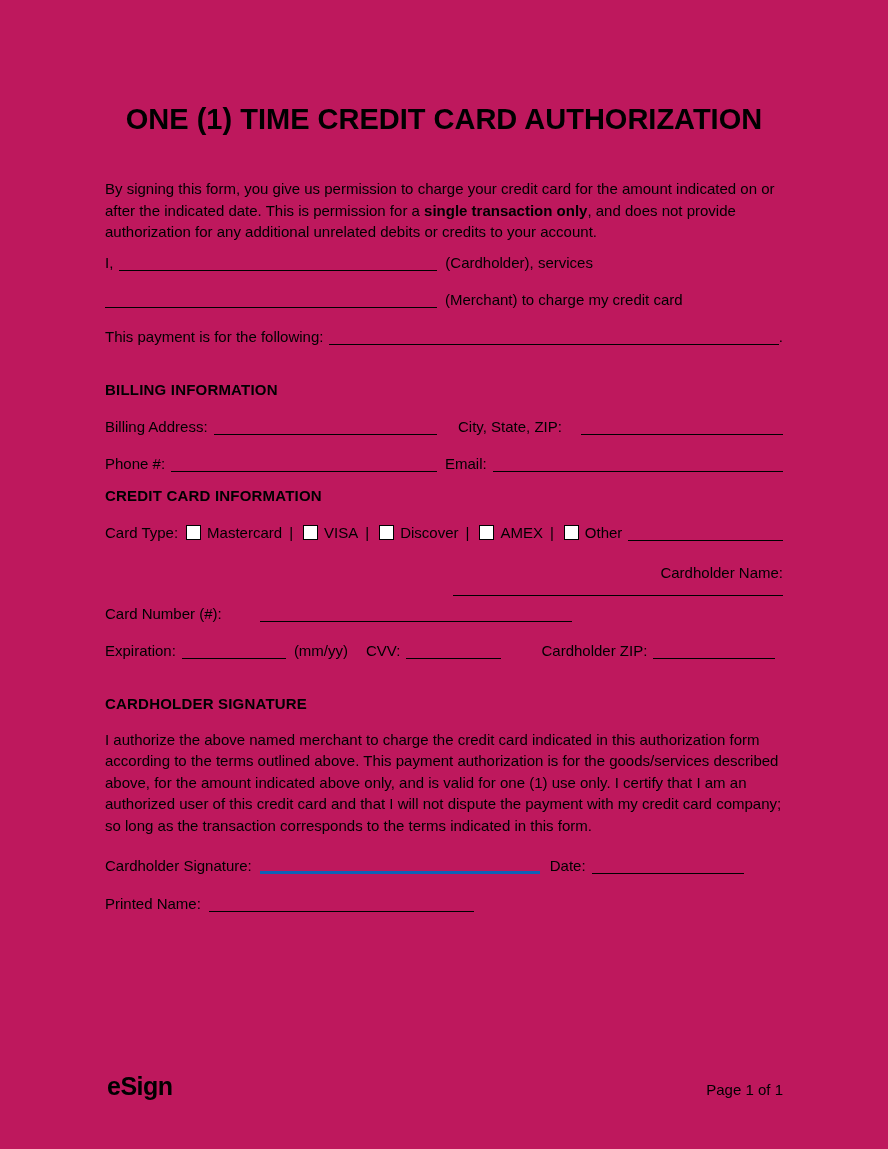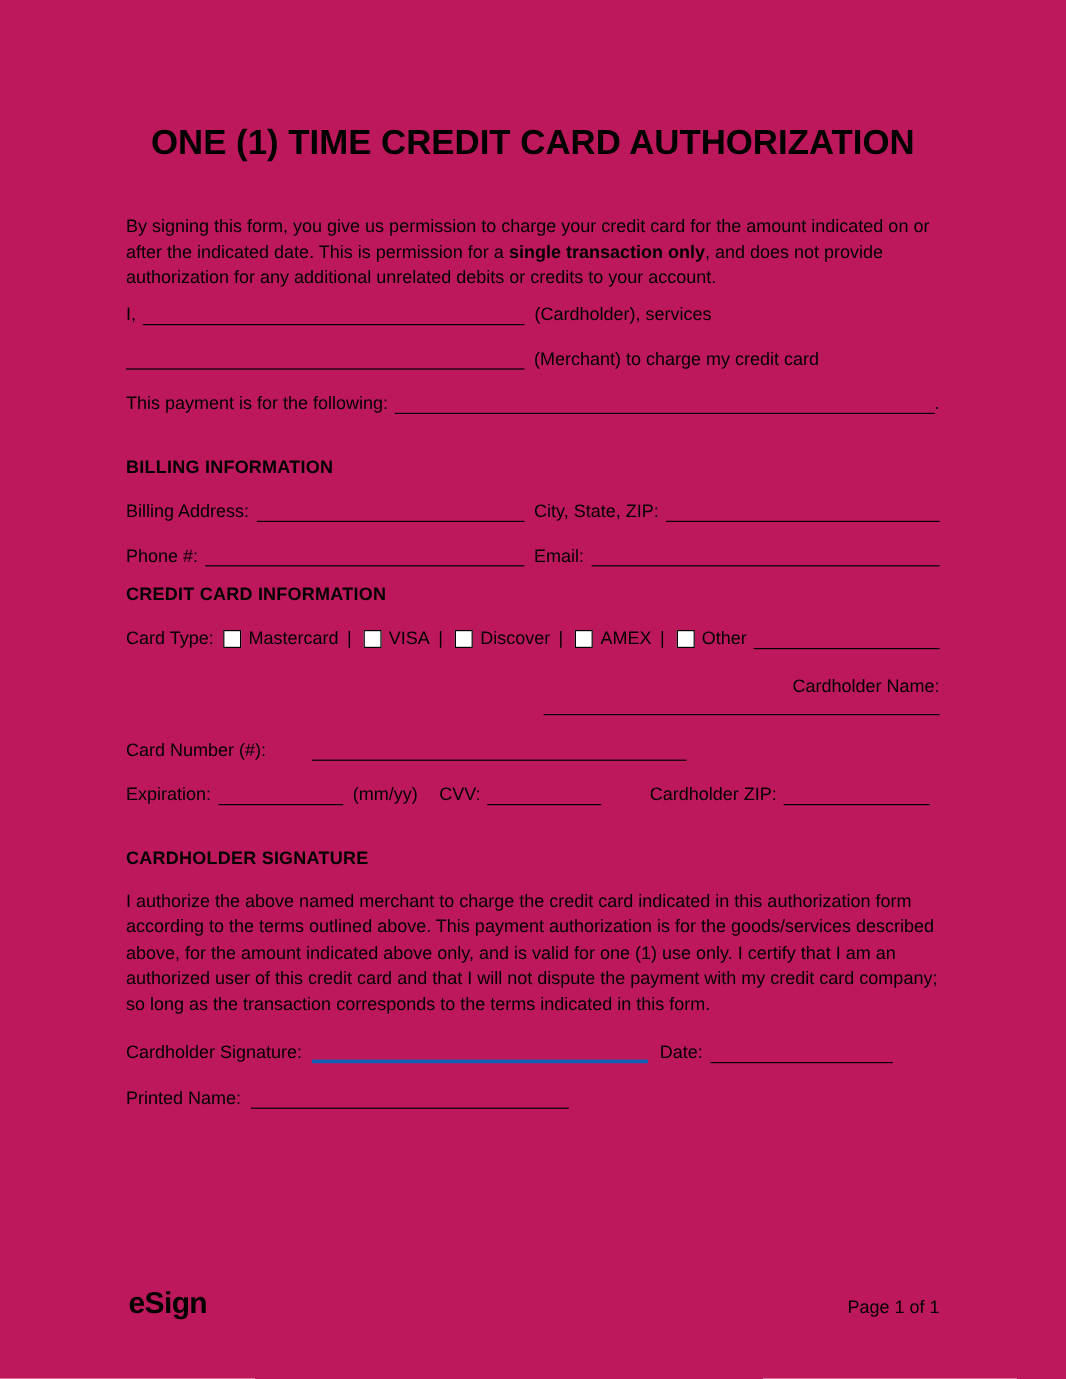--- a/index.html
+++ b/index.html
@@ -43,27 +43,27 @@
   .gap8 { margin-left: 8px; }
   .row-auth-1 { margin-top: 12px; }
   .row-auth-2, .row-auth-3, .row-auth-4 { margin-top: 21px; }
   .section-heading {
     font-size: 15px;
     font-weight: bold;
     line-height: 16px;
     letter-spacing: 0.2px;
   }
   .h-billing { margin-top: 37px; }
-  .row-billing-1 { margin-top: 21px; }
+  .row-billing-1 { margin-top: 21px; gap: 13px; }
   .row-billing-2 { margin-top: 21px; }
   .cell-left { display: flex; align-items: flex-end; width: 332px; flex-shrink: 0; }
   .h-cc { margin-top: 16px; }
   .row-cardtype { margin-top: 21px; }
   .row-chname { margin-top: 24px; flex-direction: column; }
-  .row-cardnum { margin-top: 22px; gap: 32px; }
+  .row-cardnum { margin-top: 10px; gap: 32px; }
   .row-exp { margin-top: 21px; }
   .checkbox {
     display: inline-block;
     width: 13px;
     height: 13px;
     border: 1.5px solid #000;
     margin: 0 6px 1px 8px;
     flex-shrink: 0;
     background: #fff;
   }

